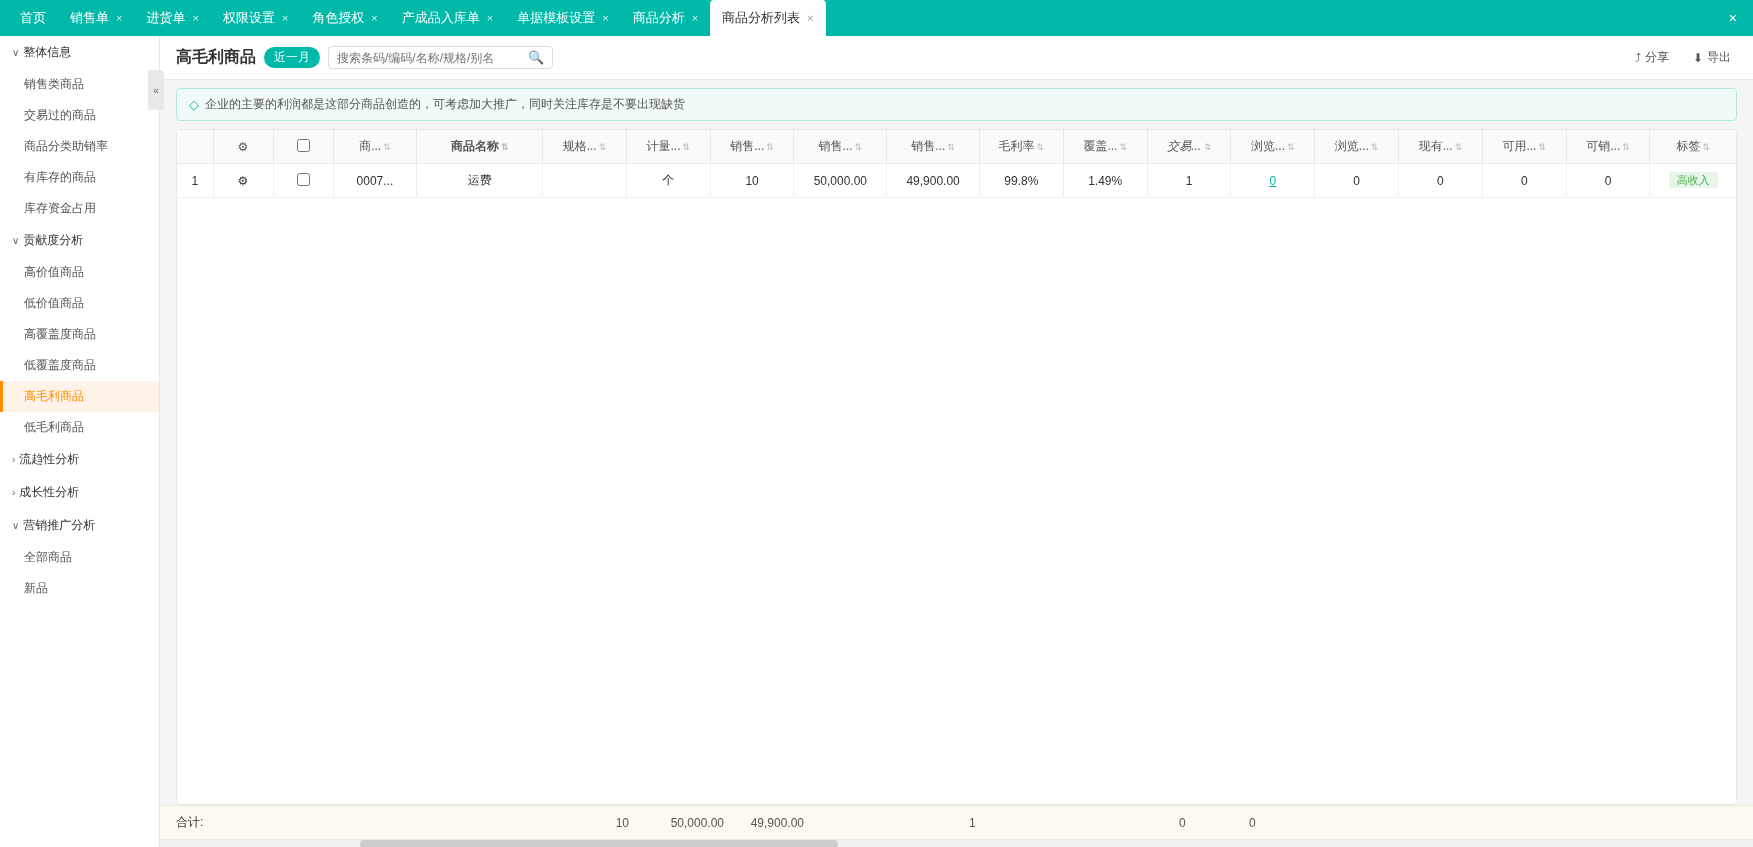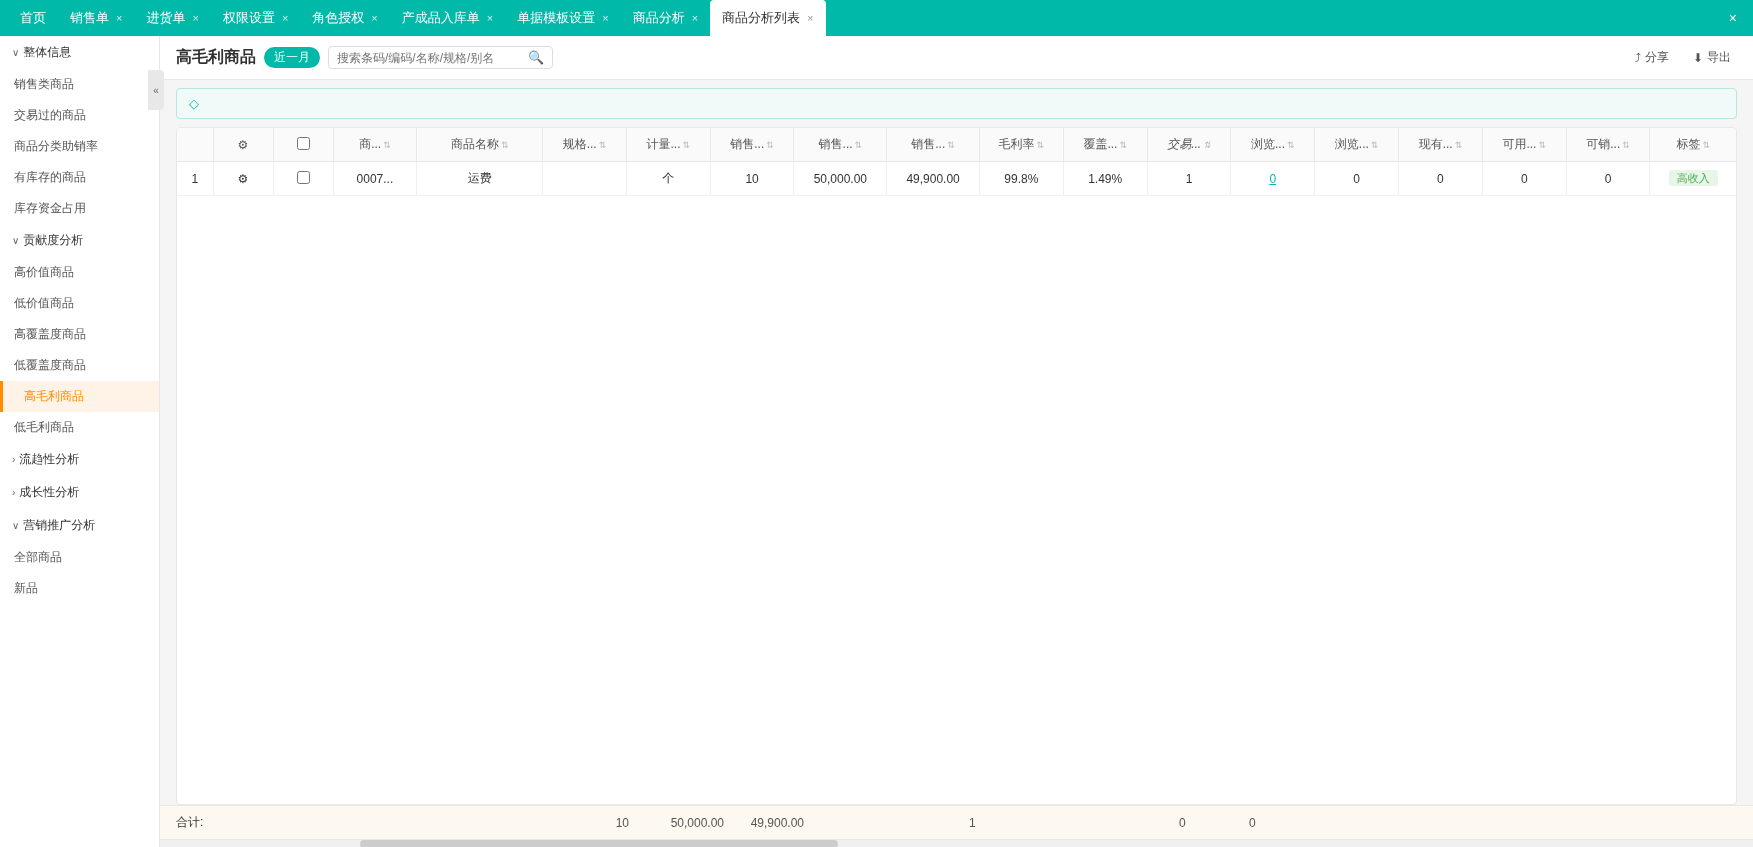--- a/index.html
+++ b/index.html
@@ -63,21 +63,21 @@
       color: #333;
       cursor: pointer;
       font-weight: 500;
     }
     .sidebar-group-header .arrow {
       margin-right: 4px;
       font-size: 10px;
       color: #666;
     }
     .sidebar-item {
-      padding: 7px 12px 7px 14px;
+      padding: 7px 12px 7px 24px;
       font-size: 12px;
       color: #555;
       cursor: pointer;
       white-space: nowrap;
     }
     .sidebar-item.active {
       background: #fff3e8;
       color: #ff8c00;
       border-left: 3px solid #ff8c00;
       padding-left: 21px;
@@ -344,31 +344,32 @@
         </div>
         <div class="action-btn">
           <span>⬇</span>
           <span>导出</span>
         </div>
       </div>
     </div>
 
     <div class="info-banner">
       <span class="info-icon">◇</span>
+      <span>企业的主要的利润都是这部分商品创造的，可考虑加大推广，同时关注库存是不要出现缺货</span>
     </div>
 
     <div class="table-container">
       <table>
         <thead id="table-head">
             <tr>
               <th style="width: 36px;"></th>
               <th style="min-width: 60px; width: 30px;">⚙</th>
               <th style="min-width: 60px; width: 30px;"><input type="checkbox" style=""></th>
               <th style="min-width: 60px;">商...<span class="col-sort">⇅</span></th>
-              <th style="min-width: 90px;">商品名称<span class="col-sort">⇅</span></th>
+              <th style="min-width: 90px; font-weight: bold;">商品名称<span class="col-sort">⇅</span></th>
               <th style="min-width: 60px;">规格...<span class="col-sort">⇅</span></th>
               <th style="min-width: 60px;">计量...<span class="col-sort">⇅</span></th>
               <th style="min-width: 60px;">销售...<span class="col-sort">⇅</span></th>
               <th style="min-width: 60px;">销售...<span class="col-sort">⇅</span></th>
               <th style="min-width: 60px;">销售...<span class="col-sort">⇅</span></th>
               <th style="min-width: 60px;">毛利率<span class="col-sort">⇅</span></th>
               <th style="min-width: 60px;">覆盖...<span class="col-sort">⇅</span></th>
               <th style="min-width: 60px; font-style: italic;">交易...<span class="col-sort">⇅</span></th>
               <th style="min-width: 60px;">浏览...<span class="col-sort">⇅</span></th>
               <th style="min-width: 60px;">浏览...<span class="col-sort">⇅</span></th>

